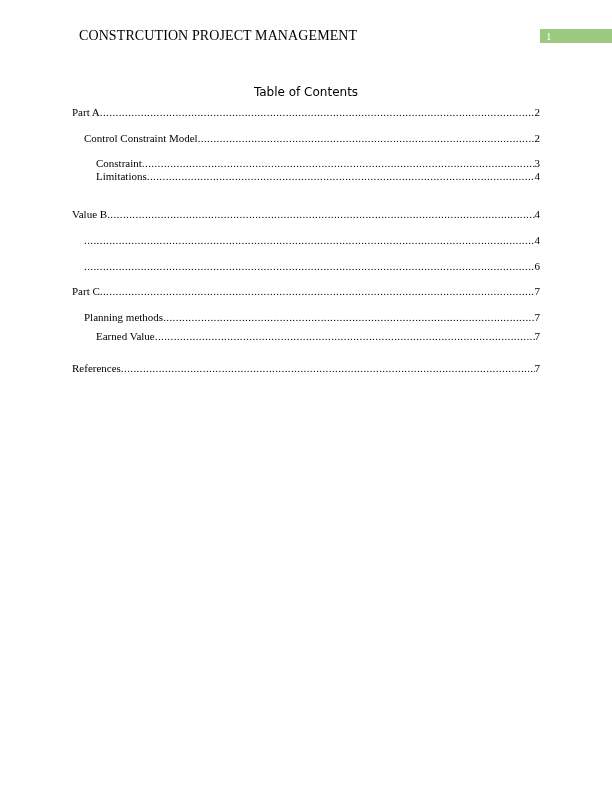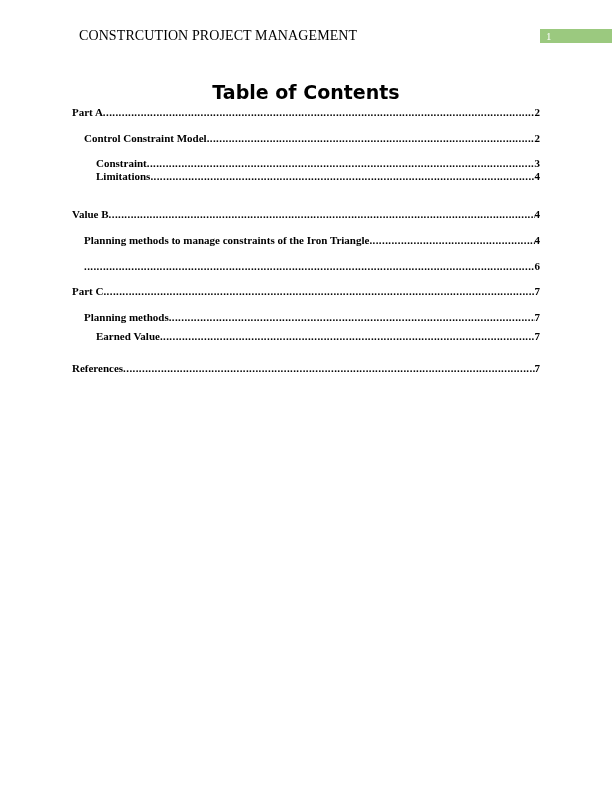--- a/index.html
+++ b/index.html
@@ -40,40 +40,39 @@
       line-height: 14px;
       color: #ffffff;
     }
     .toc-title {
       position: absolute;
       left: 0;
       width: 612px;
       top: 82px;
       text-align: center;
       font-family: "DejaVu Sans", sans-serif;
-      font-weight: bold;
-      font-size: 19px;
+      font-weight: normal;
+      font-size: 12px;
       line-height: 20px;
     }
     .toc {
       position: absolute;
       left: 72px;
       top: 104px;
       width: 468px;
     }
     .toc-entry {
       position: absolute;
       height: 16px;
       display: flex;
       align-items: flex-end;
       font-size: 11px;
       line-height: 16px;
       white-space: nowrap;
       overflow: hidden;
-      font-weight: bold;
     }
     .toc-entry .label { flex: 0 0 auto; }
     .toc-entry .leader {
       flex: 1 1 auto;
       overflow: hidden;
       white-space: nowrap;
       letter-spacing: 0.4px;
       color: #000;
     }
     .toc-entry .leader::before {
@@ -114,21 +113,20 @@
     <span class="label">Limitations</span>
     <span class="leader"></span>
     <span class="page">4</span>
   </div>
   <div class="toc-entry lvl1" style="top:102.4px">
     <span class="label">Value B</span>
     <span class="leader"></span>
     <span class="page">4</span>
   </div>
   <div class="toc-entry lvl2" style="top:128px">
-    <span class="label">Planning methods to manage constraints of the Iron Triangle</span>
     <span class="leader"></span>
     <span class="page">4</span>
   </div>
   <div class="toc-entry lvl2" style="top:153.6px">
     <span class="leader"></span>
     <span class="page">6</span>
   </div>
   <div class="toc-entry lvl1" style="top:179.2px">
     <span class="label">Part C</span>
     <span class="leader"></span>

